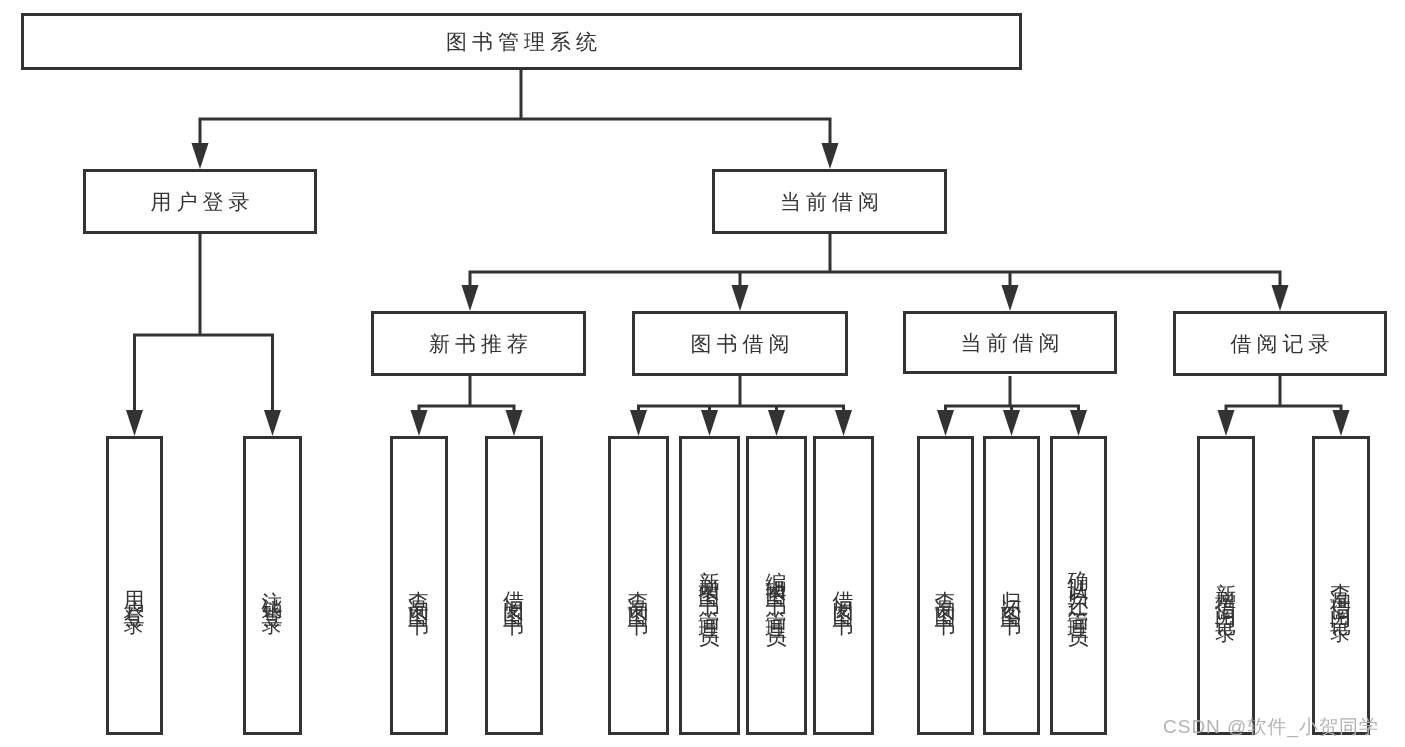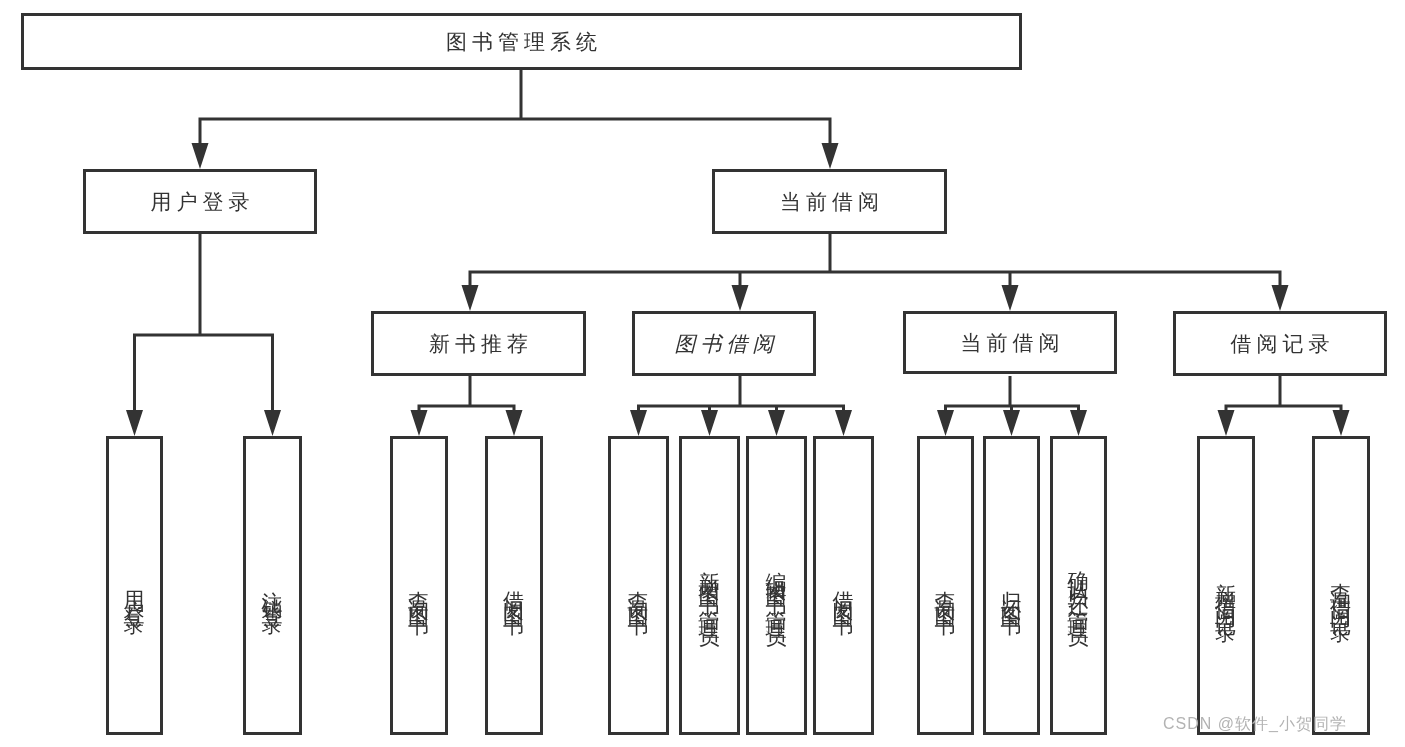--- a/index.html
+++ b/index.html
@@ -56,21 +56,21 @@
     line-height: 1;
     white-space: nowrap;
   }
   
   .n-root  { left: 21px;   top: 13px;  width: 1001px; height: 57px; }
   
   .n-login { left: 83px;   top: 169px; width: 234px;  height: 65px; }
   .n-mgmt  { left: 712px;  top: 169px; width: 235px;  height: 65px; }
   
   .n-new   { left: 363px;  top: 311px; width: 215px;  height: 65px; margin-left: 8px; }
-  .n-bor   { left: 632px;  top: 311px; width: 184px;  height: 65px; font-style: italic; }
+  .n-bor   { left: 632px;  top: 311px; width: 216px;  height: 65px; }
   .n-cur   { left: 903px;  top: 311px; width: 214px;  height: 63px; }
   .n-rec   { left: 1173px; top: 311px; width: 214px;  height: 65px; }
   
   .leaf    { top: 436px; height: 299px; }
   .n-l1  { left: 106px;  width: 57px; }
   .n-l2  { left: 243px;  width: 59px; }
   .n-l3  { left: 390px;  width: 58px; }
   .n-l4  { left: 485px;  width: 58px; }
   .n-l5  { left: 608px;  width: 61px; }
   .n-l6  { left: 679px;  width: 61px; }
@@ -78,21 +78,21 @@
   .n-l8  { left: 813px;  width: 61px; }
   .n-l9  { left: 917px;  width: 57px; }
   .n-l10 { left: 983px;  width: 57px; }
   .n-l11 { left: 1050px; width: 57px; }
   .n-l12 { left: 1197px; width: 58px; }
   .n-l13 { left: 1312px; width: 58px; }
   .watermark {
     position: absolute;
     left: 1163px;
     top: 714px;
-    font-size: 16px;
+    font-size: 19px;
     color: #b3b3b3;
     letter-spacing: 1px;
     white-space: nowrap;
     z-index: 10;
   }
 </style>
 </head>
 <body>
 
 <div class="canvas">

